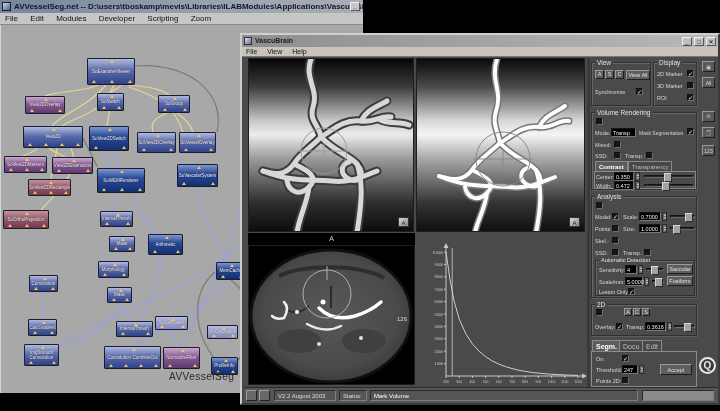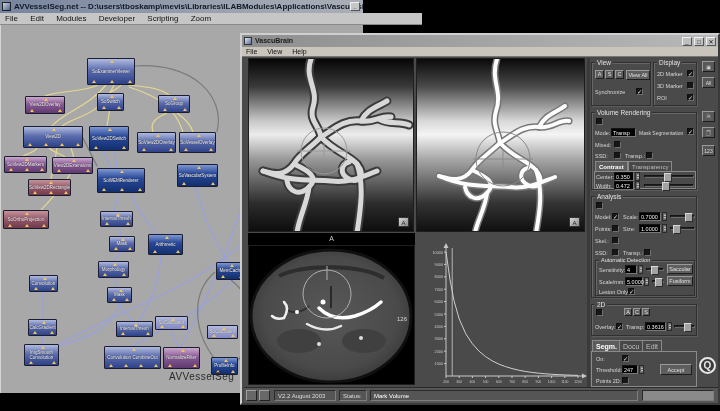--- a/index.html
+++ b/index.html
@@ -12,21 +12,21 @@
   #editor-title { left:0; top:0; width:363px; height:13px;
     background:linear-gradient(90deg,#76849e,#9aa2ae 60%,#a9aeb6);
     color:#101828; font-size:8px; font-weight:bold; line-height:13px;
     white-space:nowrap; overflow:hidden; }
   #editor-title .appicon { position:absolute; left:2px; top:2px; width:9px; height:9px;
     background:linear-gradient(135deg,#cdd6e8,#47618f); border:1px solid #222; }
   #editor-title .ttext { position:absolute; left:14px; top:0; }
   #editor-title .tbtn { position:absolute; right:3px; top:2px; width:10px; height:9px;
     background:#c6c6c6; border:1px solid; border-color:#eee #555 #555 #eee;
     font-size:6px; line-height:7px; text-align:center; color:#222; }
-  #editor-menu { left:0; top:13px; width:422px; height:12px; background:#c6c6c6;
+  #editor-menu { left:0; top:13px; width:363px; height:12px; background:#c6c6c6;
     border-bottom:1px solid #8a8a8a; font-size:8px; color:#111; }
   #editor-menu span { display:inline-block; padding:1px 5px; }
   #editor-canvas { left:0; top:25px; width:363px; height:368px; background:#a8a8a8;
     border-left:1px solid #d6d6d6; }
   #graph-edges { position:absolute; left:0; top:0; width:363px; height:393px; }
   .node { position:absolute; border:1px solid #1c1c30; border-radius:1px; color:#fff;
     font-size:4.5px; line-height:1.15; text-align:center; display:flex; align-items:center;
     justify-content:center; padding:2px 1px; text-shadow:0 0 1px #000; overflow:hidden; }
   .node.blue  { background:linear-gradient(180deg,#b0bade,#5b6cae 45%,#2e4288); }
   .node.dkblue{ background:linear-gradient(180deg,#7e97d0,#2a4a9a 40%,#122f6e); }

